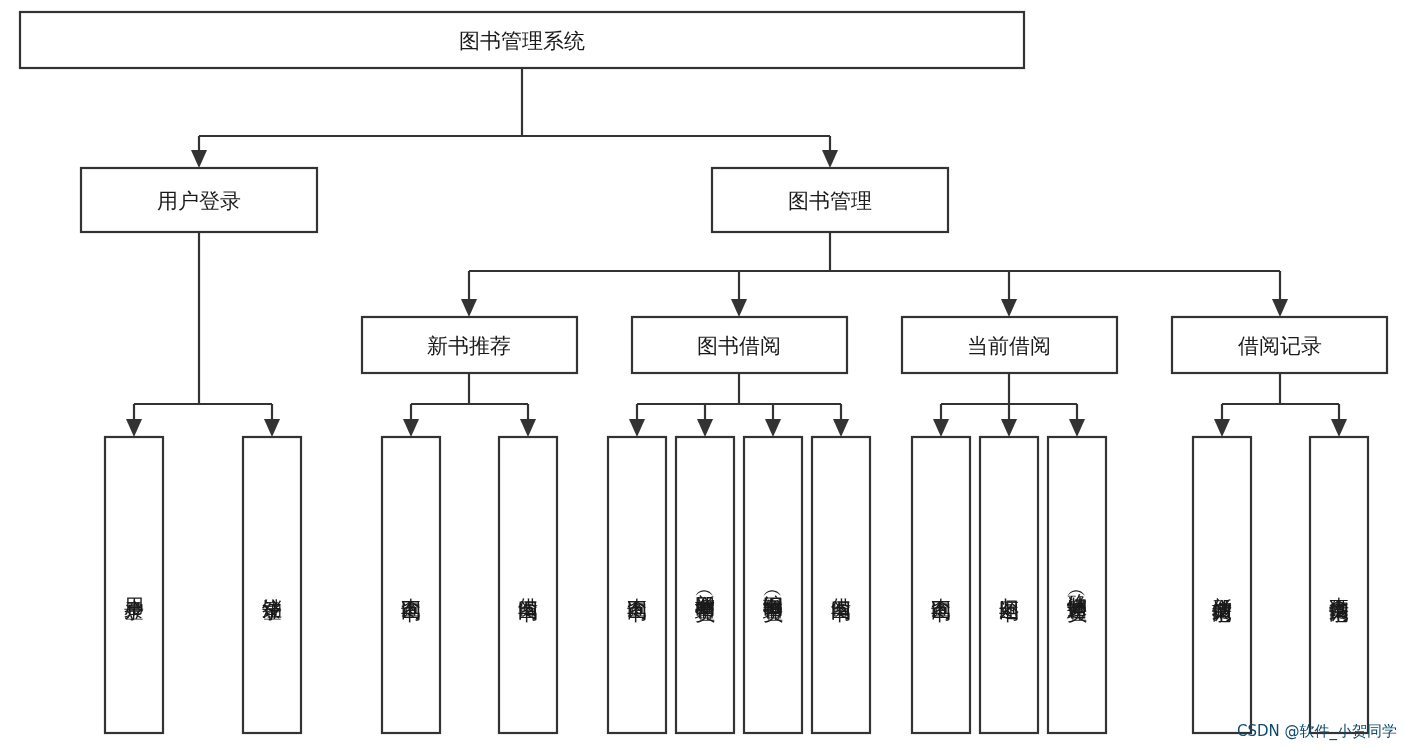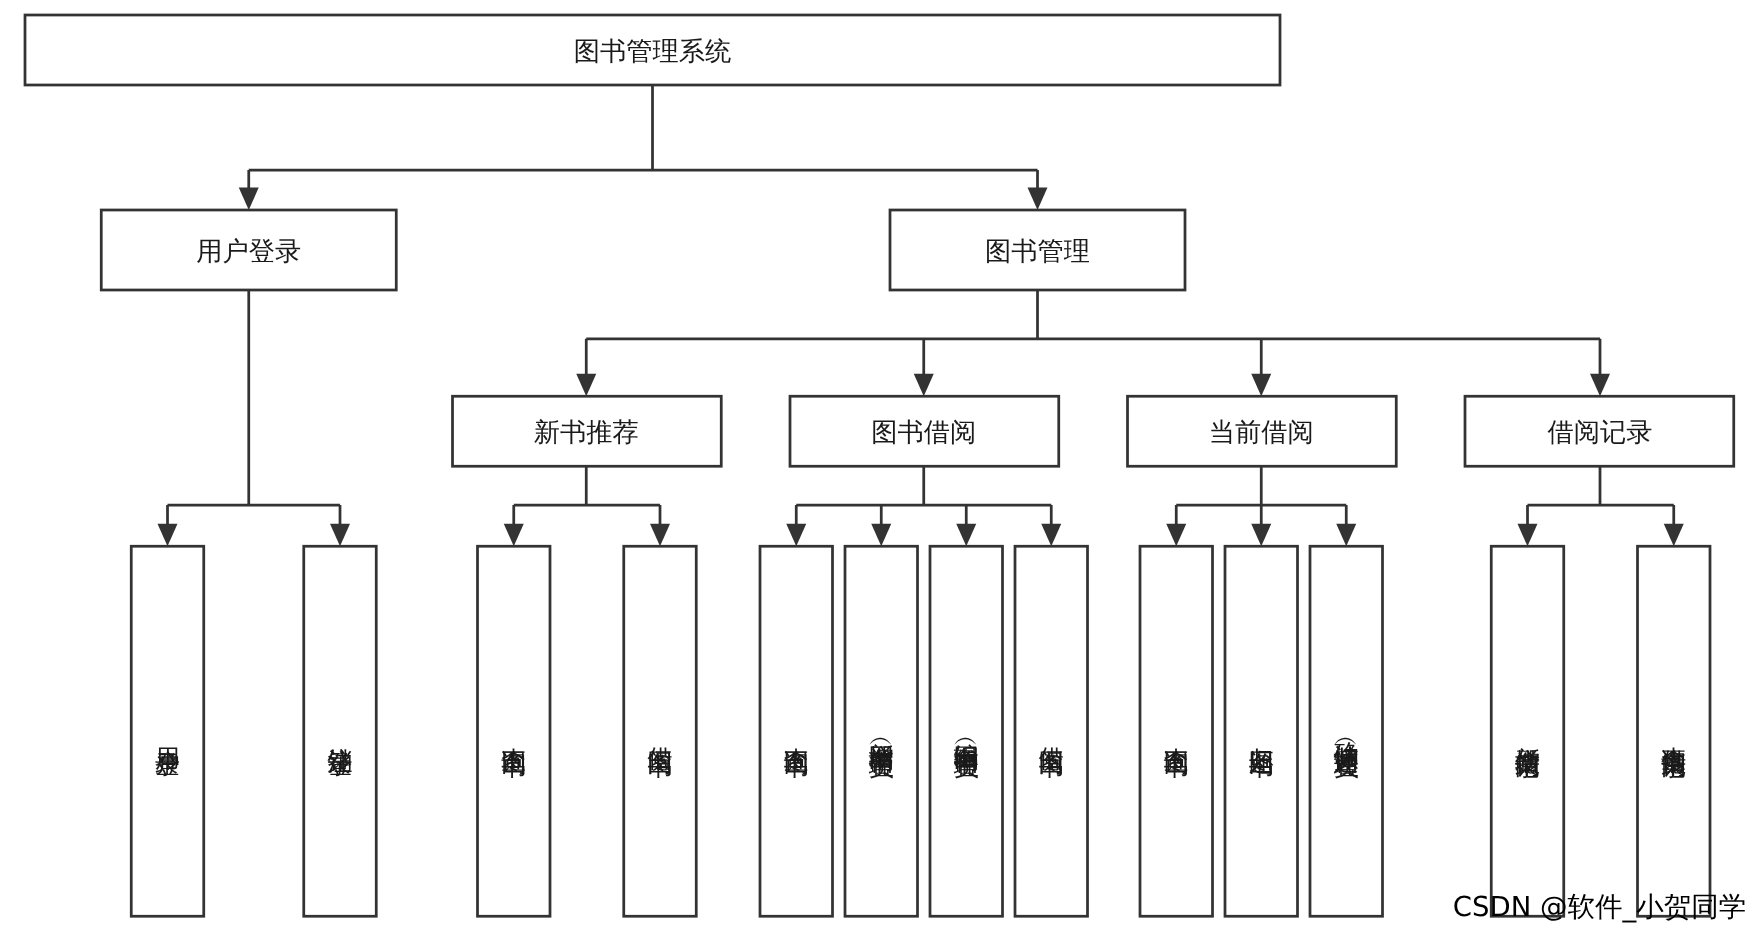--- a/index.html
+++ b/index.html
@@ -66,22 +66,22 @@
     justify-content: center;
     white-space: nowrap;
     pointer-events: none;
     user-select: none;
   }
   .watermark {
     position: absolute;
     right: 8px;
     bottom: 6px;
     font-family: "DejaVu Sans", "Liberation Sans", sans-serif;
-    font-size: 22px;
-    color: #000000;
+    font-size: 15px;
+    color: #0c4a6e;
     white-space: nowrap;
     user-select: none;
   }
 </style>
 </head>
 <body>
 
 <div id="diagram-root">
 
   <svg id="diagram-svg" viewBox="0 0 1405 747">

